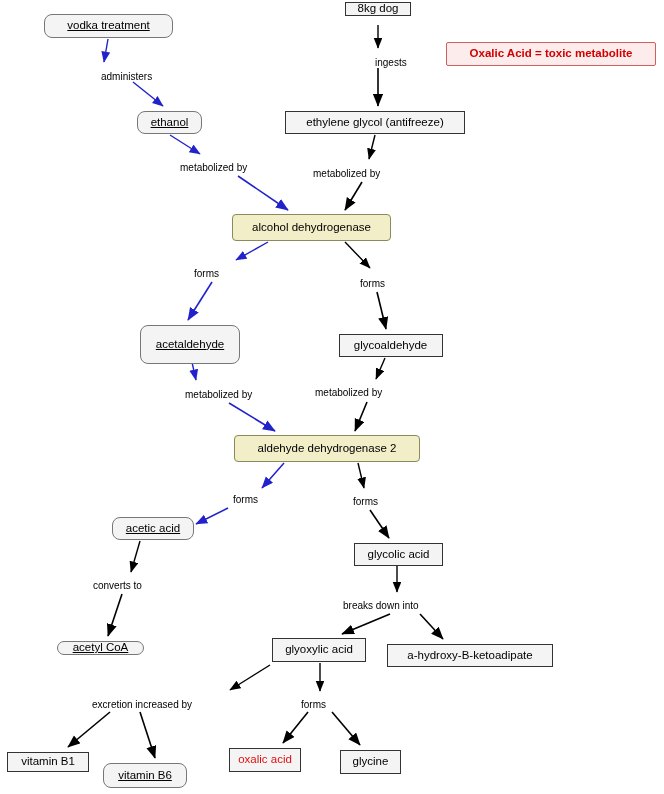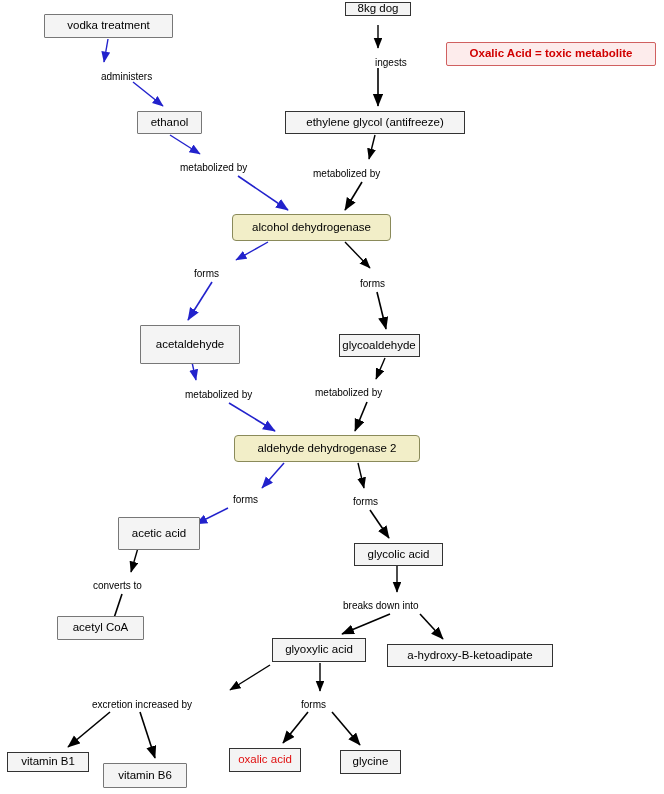--- a/index.html
+++ b/index.html
@@ -28,22 +28,23 @@
     justify-content: center;
     font-size: 11.5px;
     color: #000000;
     background: #f4f4f4;
     border: 1px solid #555555;
     white-space: nowrap;
     line-height: 1;
     padding: 0 7px;
   }
   .node.rounded {
-    border-radius: 1px;
+    border-radius: 8px;
     border-color: #777777;
+    text-decoration: underline;
   }
   .node.square {
     border-radius: 0;
     border-color: #333333;
   }
   .node.enzyme {
     background: #f2eec8;
     border: 1px solid #8a8a5a;
     border-radius: 4px;
   }
@@ -186,37 +187,37 @@
   </div>
 
   <div class="node enzyme" style="left:232px;top:214px;width:159px;height:27px;">
     <span>alcohol dehydrogenase</span>
   </div>
 
   <div class="node rounded" style="left:140px;top:325px;width:100px;height:39px;">
     <span>acetaldehyde</span>
   </div>
 
-  <div class="node square" style="left:339px;top:334px;width:81px;height:23px;padding-left:6px;">
+  <div class="node square" style="left:339px;top:334px;width:104px;height:23px;padding-left:6px;">
     <span>glycoaldehyde</span>
   </div>
 
   <div class="node enzyme" style="left:234px;top:435px;width:186px;height:27px;">
     <span>aldehyde dehydrogenase 2</span>
   </div>
 
-  <div class="node rounded" style="left:112px;top:517px;width:82px;height:33px;margin-left:6px;">
+  <div class="node rounded" style="left:112px;top:517px;width:82px;height:23px;">
     <span>acetic acid</span>
   </div>
 
   <div class="node square" style="left:354px;top:543px;width:89px;height:23px;">
     <span>glycolic acid</span>
   </div>
 
-  <div class="node rounded" style="left:57px;top:616px;width:87px;height:24px;">
+  <div class="node rounded" style="left:57px;top:641px;width:87px;height:14px;">
     <span>acetyl CoA</span>
   </div>
 
   <div class="node square" style="left:272px;top:638px;width:94px;height:24px;">
     <span>glyoxylic acid</span>
   </div>
 
   <div class="node square" style="left:387px;top:644px;width:166px;height:23px;">
     <span>a-hydroxy-B-ketoadipate</span>
   </div>

